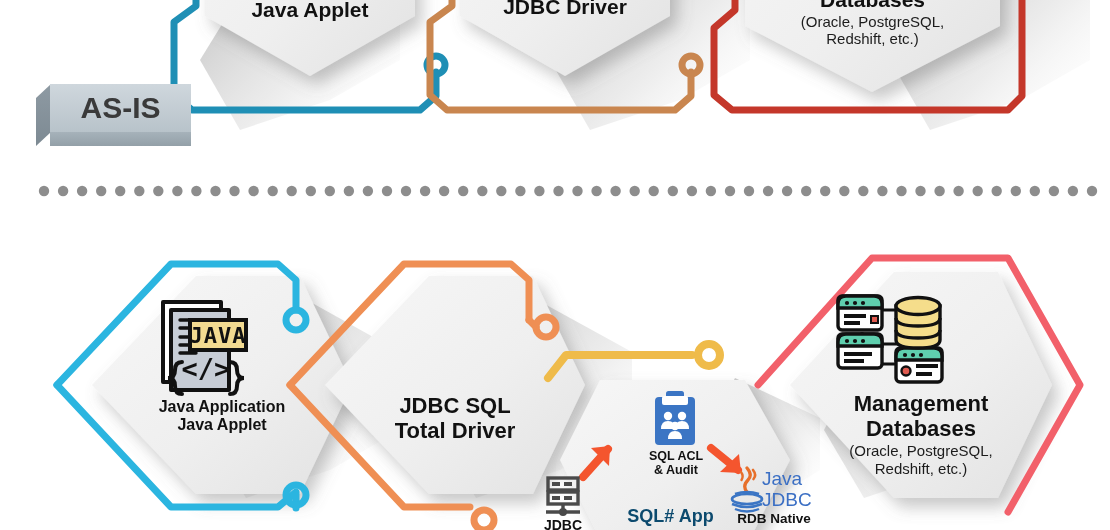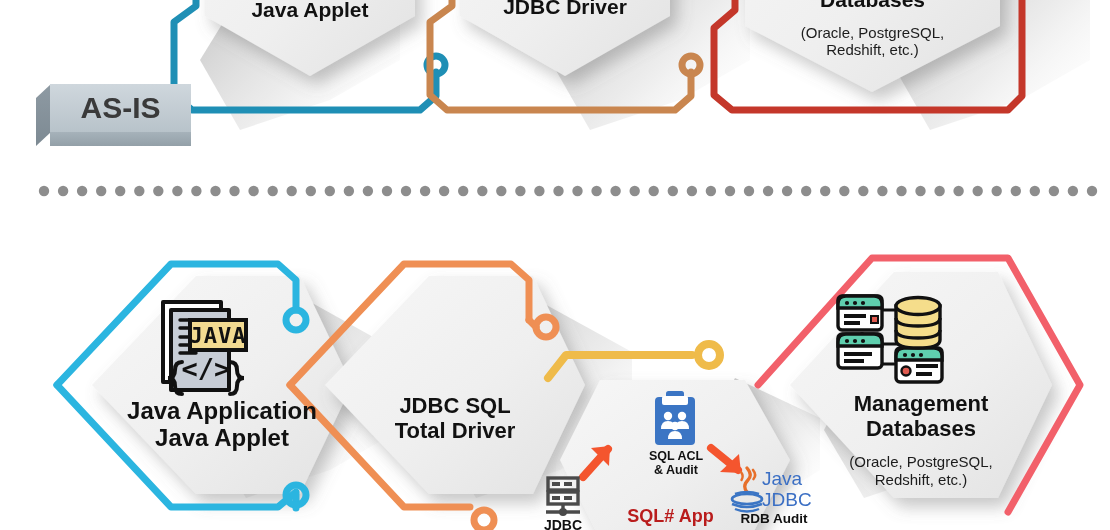--- a/index.html
+++ b/index.html
@@ -20,21 +20,21 @@
     font-weight:bold;
     line-height:1.12;
     pointer-events:none;
   }
   .hexlabel .sub{
     display:block;
     font-weight:normal;
     font-size:15px;
     line-height:1.18;
     color:#1c1c1c;
-    margin-top:12px;
+    margin-top:1px;
   }
 
   
   #asis-badge{position:absolute;left:36px;top:84px;width:155px;height:62px;}
   #asis-badge .face{
     position:absolute;left:14px;top:0;width:141px;height:48px;
     background:linear-gradient(180deg,#cfd7dd 0%,#b8c3ca 100%);
   }
   #asis-badge .side{
     position:absolute;left:0;top:0;width:15px;height:62px;
@@ -52,21 +52,21 @@
   }
 
   
   .iconbox{position:absolute;pointer-events:none;}
 
   .tiny-label{
     position:absolute;text-align:center;font-weight:bold;color:#111;
     line-height:1.12;pointer-events:none;
   }
   .blue-label{color:#3b6fc4;font-weight:normal;}
-  .red-label{color:#b91c1c;font-weight:bold;}
+  .red-label{color:#0c4a6e;font-weight:bold;}
 </style>
 </head>
 <body>
 
 <div id="stage">
 
   <svg class="layer" viewBox="0 0 1110 530">
     <defs>
       <linearGradient id="hexGrad" x1="0" y1="0" x2="1" y2="1">
         <stop offset="0%" stop-color="#f7f7f7"></stop>
@@ -260,21 +260,21 @@
         <line x1="34" y1="53" x2="50" y2="53"></line>
         <line x1="34" y1="61" x2="50" y2="61"></line>
       </g>
       <rect x="44" y="28" width="56" height="30" fill="#f2da91" stroke="#111" stroke-width="4"></rect>
       <text x="72" y="51" font-family="'DejaVu Sans Mono',monospace" font-size="22" font-weight="bold" fill="#111" text-anchor="middle" letter-spacing="1">JAVA</text>
       <text x="60" y="86" font-family="'DejaVu Sans Mono',monospace" font-size="27" font-weight="bold" fill="#111" text-anchor="middle">&lt;/&gt;</text>
       <path d="M36 70 q-7 0 -7 8 q0 8 -7 8 q7 0 7 8 q0 8 7 8" fill="none" stroke="#111" stroke-width="4" stroke-linecap="round"></path>
       <path d="M84 70 q7 0 7 8 q0 8 7 8 q-7 0 -7 8 q0 8 -7 8" fill="none" stroke="#111" stroke-width="4" stroke-linecap="round"></path>
     </svg>
   </div>
-  <div class="hexlabel" style="left:92px;top:398px;width:260px;font-size:24px;">
+  <div class="hexlabel" style="left:92px;top:398px;width:260px;font-size:16px;">
     <span>Java Application</span><br>
     <span>Java Applet</span>
   </div>
 
   <div class="hexlabel" style="left:325px;top:394px;width:260px;font-size:22px;">
     <span>JDBC SQL</span><br>
     <span>Total Driver</span>
   </div>
 
   <div class="iconbox" style="left:651px;top:391px;width:48px;height:56px;">
@@ -305,21 +305,21 @@
       <ellipse cx="21" cy="33" rx="15" ry="5" fill="none" stroke="#3b75c4" stroke-width="2.6"></ellipse>
       <path d="M9 28 q12 -4 24 0" fill="none" stroke="#3b75c4" stroke-width="2.4"></path>
       <path d="M6 38 q15 6 30 0" fill="none" stroke="#3b75c4" stroke-width="2.6"></path>
       <path d="M9 43 q12 5 24 0" fill="none" stroke="#3b75c4" stroke-width="2.4"></path>
     </svg>
   </div>
   <div class="tiny-label blue-label" style="left:762px;top:468px;width:62px;font-size:19px;text-align:left;">
     <span>Java</span><br>
     <span>JDBC</span>
   </div>
-  <div class="tiny-label" style="left:722px;top:511px;width:104px;font-size:13.5px;">RDB Audit</div>
+  <div class="tiny-label" style="left:722px;top:511px;width:104px;font-size:13.5px;">RDB Native</div>
 
   <div class="iconbox" style="left:540px;top:474px;width:46px;height:46px;">
     <svg viewBox="0 0 46 46" width="46" height="46">
       <g stroke="#4a4a4a" stroke-width="3.4" fill="none">
         <rect x="8" y="4" width="30" height="12"></rect>
         <rect x="8" y="18" width="30" height="12"></rect>
         <line x1="23" y1="30" x2="23" y2="36"></line>
         <line x1="6" y1="38" x2="40" y2="38"></line>
       </g>
       <g fill="#4a4a4a">

